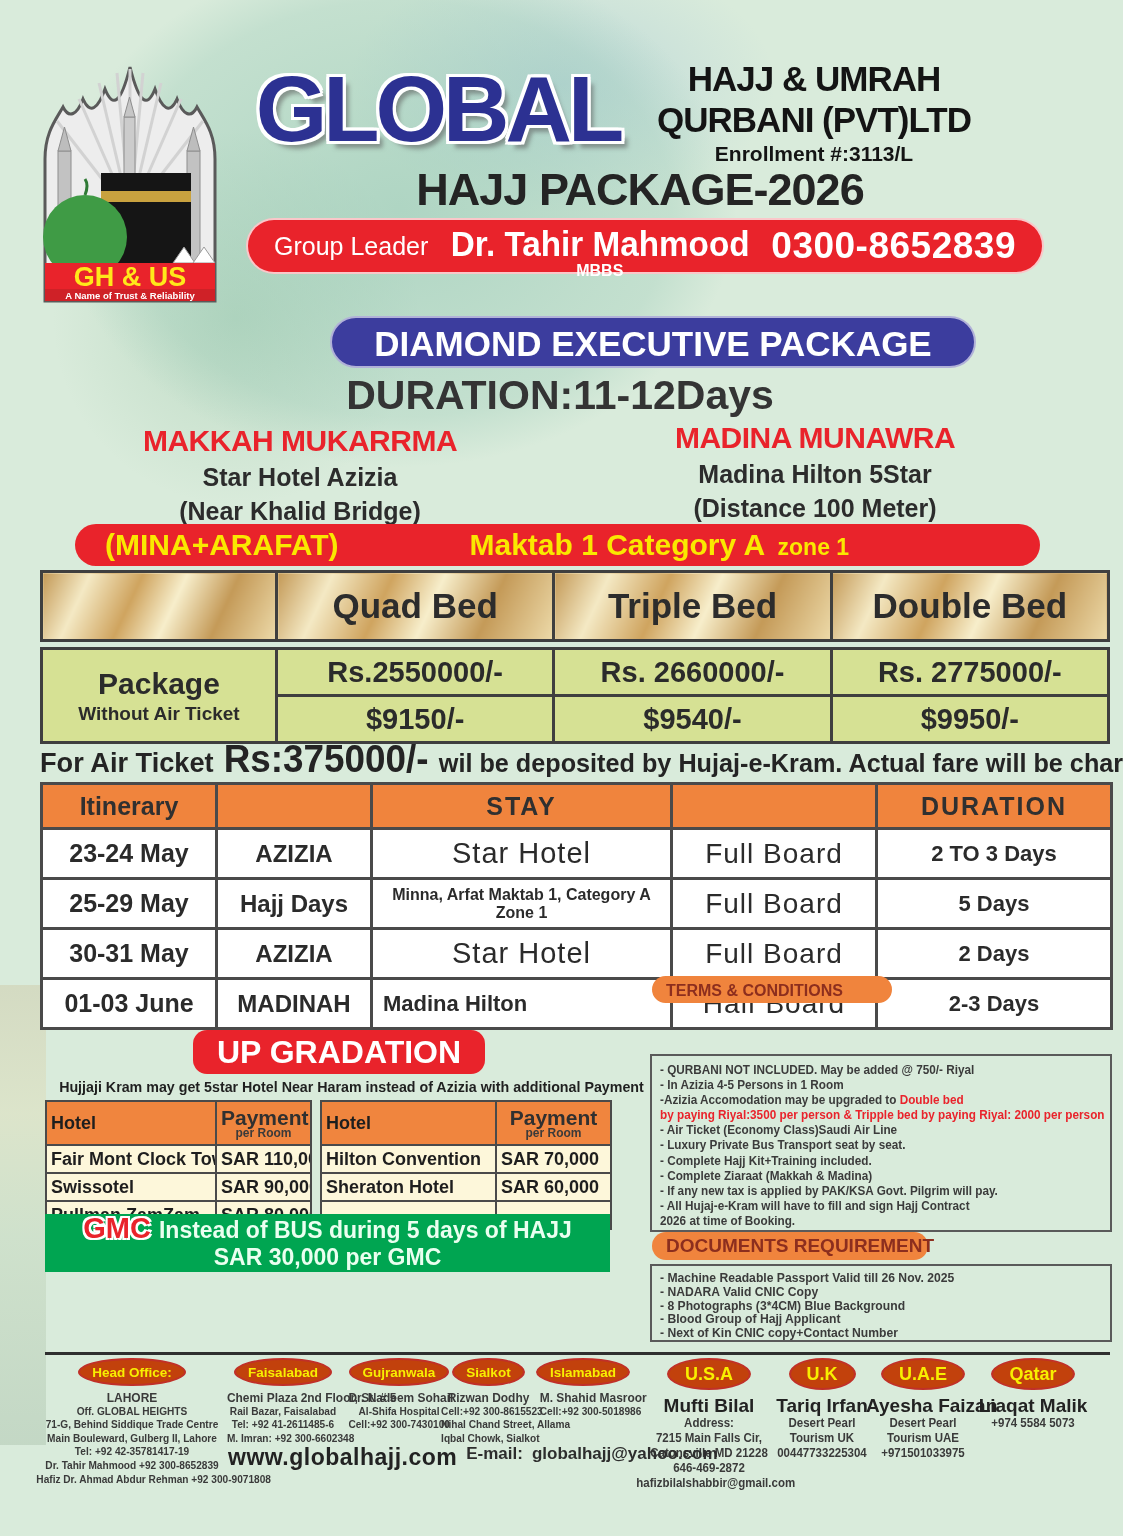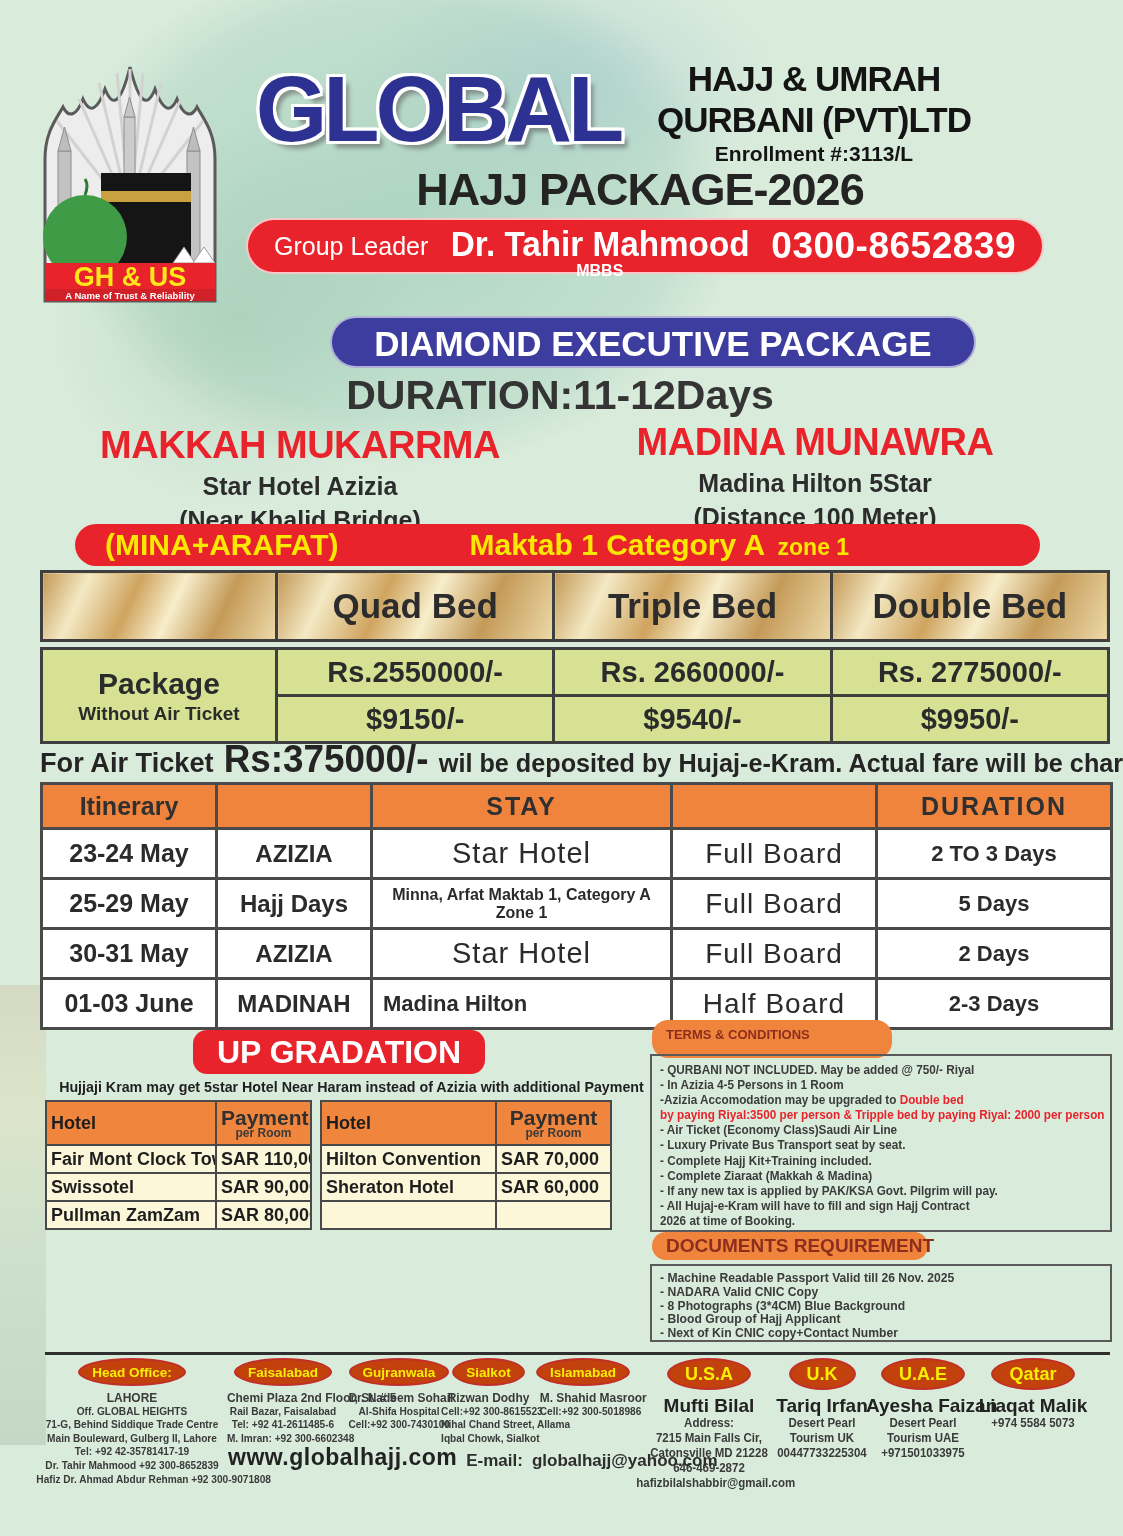--- a/index.html
+++ b/index.html
@@ -41,21 +41,21 @@
   .saudi-mob{left:600px;top:284px;width:420px;text-align:center;font-size:25px;font-weight:900;color:#1b1b1b;white-space:nowrap;}
 
   .diamond-pill{left:330px;top:316px;width:646px;height:52px;background:#3c3d9e;border-radius:27px;
     color:#fff;font-size:35px;font-weight:900;text-align:center;line-height:52px;white-space:nowrap;
     border:2px solid rgba(255,255,255,.6);box-sizing:border-box;}
   .duration{left:300px;top:372px;width:520px;text-align:center;font-size:41px;font-weight:600;color:#343434;white-space:nowrap;}
 
   .loc{width:440px;text-align:center;}
   .loc-makkah{left:80px;top:424px;}
   .loc-madina{left:595px;top:421px;}
-  .loc .t{font-size:38px;font-weight:900;color:#e9232b;white-space:nowrap;letter-spacing:-.5px;}
+  .loc .t{font-size:30px;font-weight:900;color:#e9232b;white-space:nowrap;letter-spacing:-.5px;}
   .loc .h{font-size:25px;font-weight:800;color:#2c2c2c;margin-top:5px;white-space:nowrap;}
   .loc .n{font-size:25px;font-weight:800;color:#2c2c2c;margin-top:5px;white-space:nowrap;}
 
   .mina-bar{left:75px;top:524px;width:965px;height:42px;background:#e9232b;border-radius:21px;
     display:flex;align-items:center;padding:0 60px 0 30px;box-sizing:border-box;}
   .mina-left{color:#fae800;font-size:30px;font-weight:900;white-space:nowrap;}
   .mina-center{flex:1;text-align:center;color:#fae800;white-space:nowrap;}
   .mina-center .big{font-size:30px;font-weight:900;}
   .mina-center .small{font-size:23px;font-weight:800;margin-left:8px;}
 
@@ -111,21 +111,21 @@
     display:flex;flex-direction:column;align-items:center;justify-content:center;line-height:27px;}
   .gmc-brand{color:#e9232b;font-size:29px;font-weight:900;margin-right:8px;
     text-shadow:-2px -2px 0 #fff,2px -2px 0 #fff,-2px 2px 0 #fff,2px 2px 0 #fff;}
   .gmc-l1{font-size:23px;font-weight:600;white-space:nowrap;}
   .gmc-l1 b{font-weight:900;}
   .gmc-l2{font-size:23px;font-weight:600;}
 
   
   .sec-pill{background:#f0843d;border-radius:16px;color:#8c2e1e;font-weight:900;
     padding-left:14px;box-sizing:border-box;white-space:nowrap;}
-  .terms-pill{left:652px;top:1020px;width:240px;height:38px;font-size:13px;line-height:30px;}
+  .terms-pill{left:652px;top:976px;width:240px;height:27px;font-size:16px;line-height:30px;}
   .docs-pill{left:652px;top:1232px;width:276px;height:28px;font-size:19px;line-height:28px;}
   .sec-box{border:2px solid #5a5a5a;box-sizing:border-box;}
   .terms-box{left:650px;top:1054px;width:462px;height:178px;padding:6px 8px;}
   .docs-box{left:650px;top:1264px;width:462px;height:78px;padding:5px 8px;}
   .t-line{font-size:13.5px;font-weight:800;color:#3b3b3b;white-space:nowrap;line-height:15.1px;
     transform:scaleX(.87);transform-origin:0 50%;}
   .t-line .red{color:#e9232b;}
   .d-line{font-size:13.5px;font-weight:800;color:#3b3b3b;white-space:nowrap;line-height:13.8px;
     transform:scaleX(.9);transform-origin:0 50%;}
 
@@ -136,21 +136,21 @@
   .badge{display:inline-flex;align-items:center;justify-content:center;background:#c2410c;
     border:2px solid #c03028;border-radius:50%;height:24px;padding:0 12px;margin-bottom:5px;}
   .badge span{color:#f8ef00;font-size:13.5px;font-weight:900;white-space:nowrap;}
   .office.big .badge{height:28px;padding:0 16px;}
   .office.big .badge span{font-size:18px;}
   .office-name{font-size:19px;font-weight:900;color:#222;white-space:nowrap;line-height:21px;}
   .office-line{font-size:11px;font-weight:800;color:#3a3a3a;line-height:13.6px;white-space:nowrap;
     transform:scaleX(.92);transform-origin:50% 50%;}
   .office-line.lead{font-size:13px;}
   .office.big .office-line{font-size:12.5px;line-height:15px;}
-  .web-line{left:228px;top:1444px;white-space:nowrap;display:flex;align-items:flex-end;gap:9px;}
+  .web-line{left:228px;top:1444px;white-space:nowrap;display:flex;align-items:flex-start;gap:9px;}
   .web{font-size:23px;font-weight:900;color:#222;letter-spacing:.5px;}
   .email{font-size:17px;font-weight:700;color:#2d2d2d;}
 </style>
 </head>
 <body>
 
 <div class="page">
   <div class="globe"></div>
   <div class="photo-strip"></div>
 
@@ -390,20 +390,28 @@
             <td>SAR 60,000</td>
           </tr>
       <tr>
             <td></td>
             <td></td>
           </tr>
     </tbody>
       </table>
   </div>
 
+  <div class="abs gmc-bar">
+    <div class="gmc-l1">
+      <span class="gmc-brand">GMC</span><span>Instead of</span>
+      <b>BUS</b>
+      <span>during 5 days of HAJJ</span>
+    </div>
+    <div class="gmc-l2">SAR 30,000 per GMC</div>
+  </div>
 
   <div class="abs sec-pill terms-pill">TERMS &amp; CONDITIONS</div>
   <div class="abs sec-box terms-box">
       <div class="t-line"><span>- QURBANI NOT INCLUDED. May be added @ 750/- Riyal</span></div>
       <div class="t-line"><span>- In Azizia 4-5 Persons in 1 Room</span></div>
       <div class="t-line"><span>-Azizia Accomodation may be upgraded to </span><span class="red">Double bed</span></div>
       <div class="t-line"><span class="red">by paying   Riyal:3500 per person &amp; Tripple bed by paying Riyal: 2000 per person</span></div>
       <div class="t-line"><span>- Air Ticket (Economy Class)Saudi Air Line</span></div>
       <div class="t-line"><span>- Luxury Private Bus Transport seat by seat.</span></div>
       <div class="t-line"><span>- Complete Hajj Kit+Training included.</span></div>

